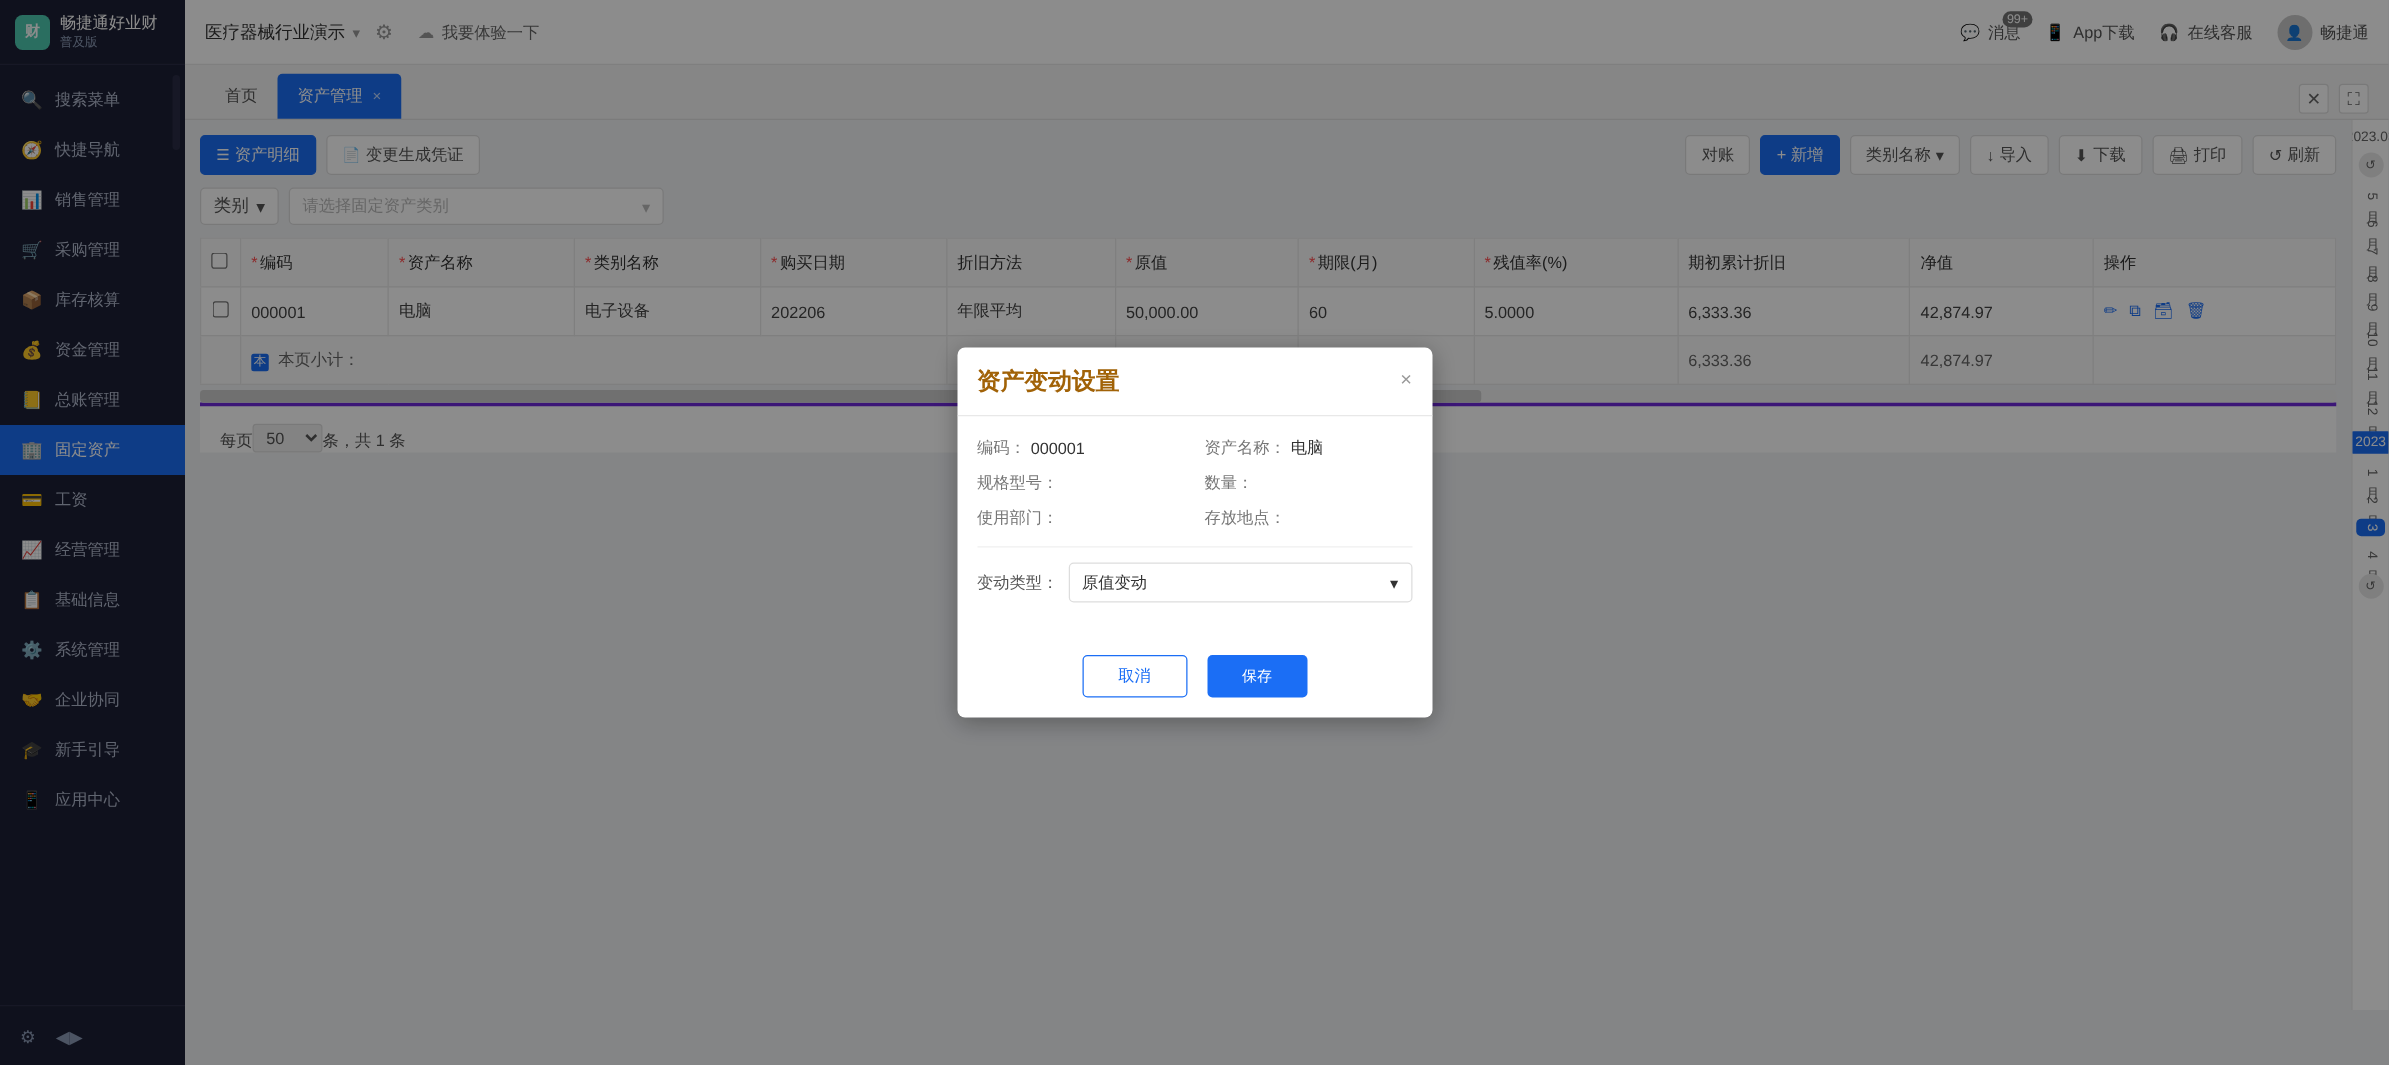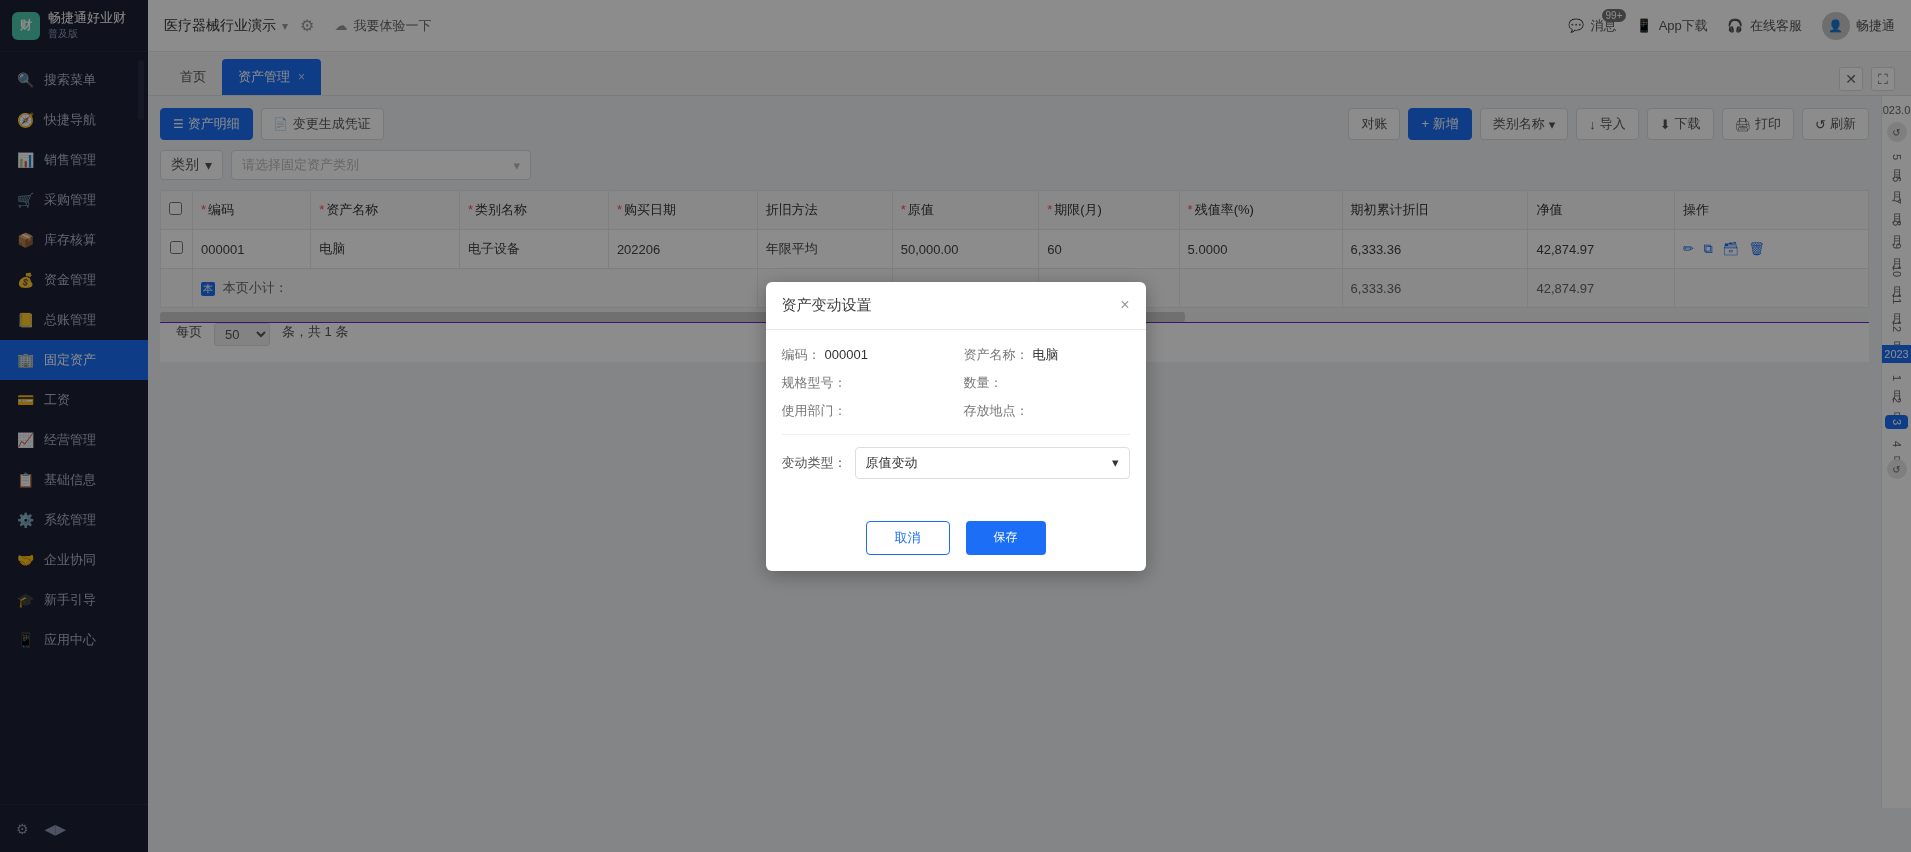--- a/index.html
+++ b/index.html
@@ -383,27 +383,27 @@
       justify-content: center;
       font-size: 10px;
       margin: 4px 0;
       cursor: pointer;
     }
 
     
     .bottom-bar {
       height: 40px;
       background: #fff;
-      border-top: 1px solid #6d28d9;
-      display: flex;
-      align-items: flex-start;
+      border-top: 3px solid #6d28d9;
+      display: flex;
+      align-items: flex-end;
       padding: 0 16px;
       font-size: 13px;
       color: #555;
-      gap: 12px;
+      gap: 0;
       flex-shrink: 0;
     }
     .page-size-select {
       border: 1px solid #ddd;
       border-radius: 3px;
       padding: 2px 6px;
       font-size: 13px;
       color: #555;
       cursor: pointer;
     }
@@ -428,21 +428,21 @@
       box-shadow: 0 4px 20px rgba(0,0,0,0.3);
       overflow: hidden;
     }
     .modal-header {
       padding: 14px 16px;
       border-bottom: 1px solid #e8e8e8;
       display: flex;
       align-items: center;
       justify-content: space-between;
     }
-    .modal-title { font-size: 15px; font-weight: 400; color: #404040; }
+    .modal-title { font-size: 19px; font-weight: 700; color: #a16207; }
     .modal-close { color: #999; cursor: pointer; font-size: 16px; line-height: 1; }
     .modal-body { padding: 16px; }
     .modal-info-grid {
       display: grid;
       grid-template-columns: 1fr 1fr;
       gap: 10px 16px;
       margin-bottom: 14px;
     }
     .modal-info-item {
       display: flex;

